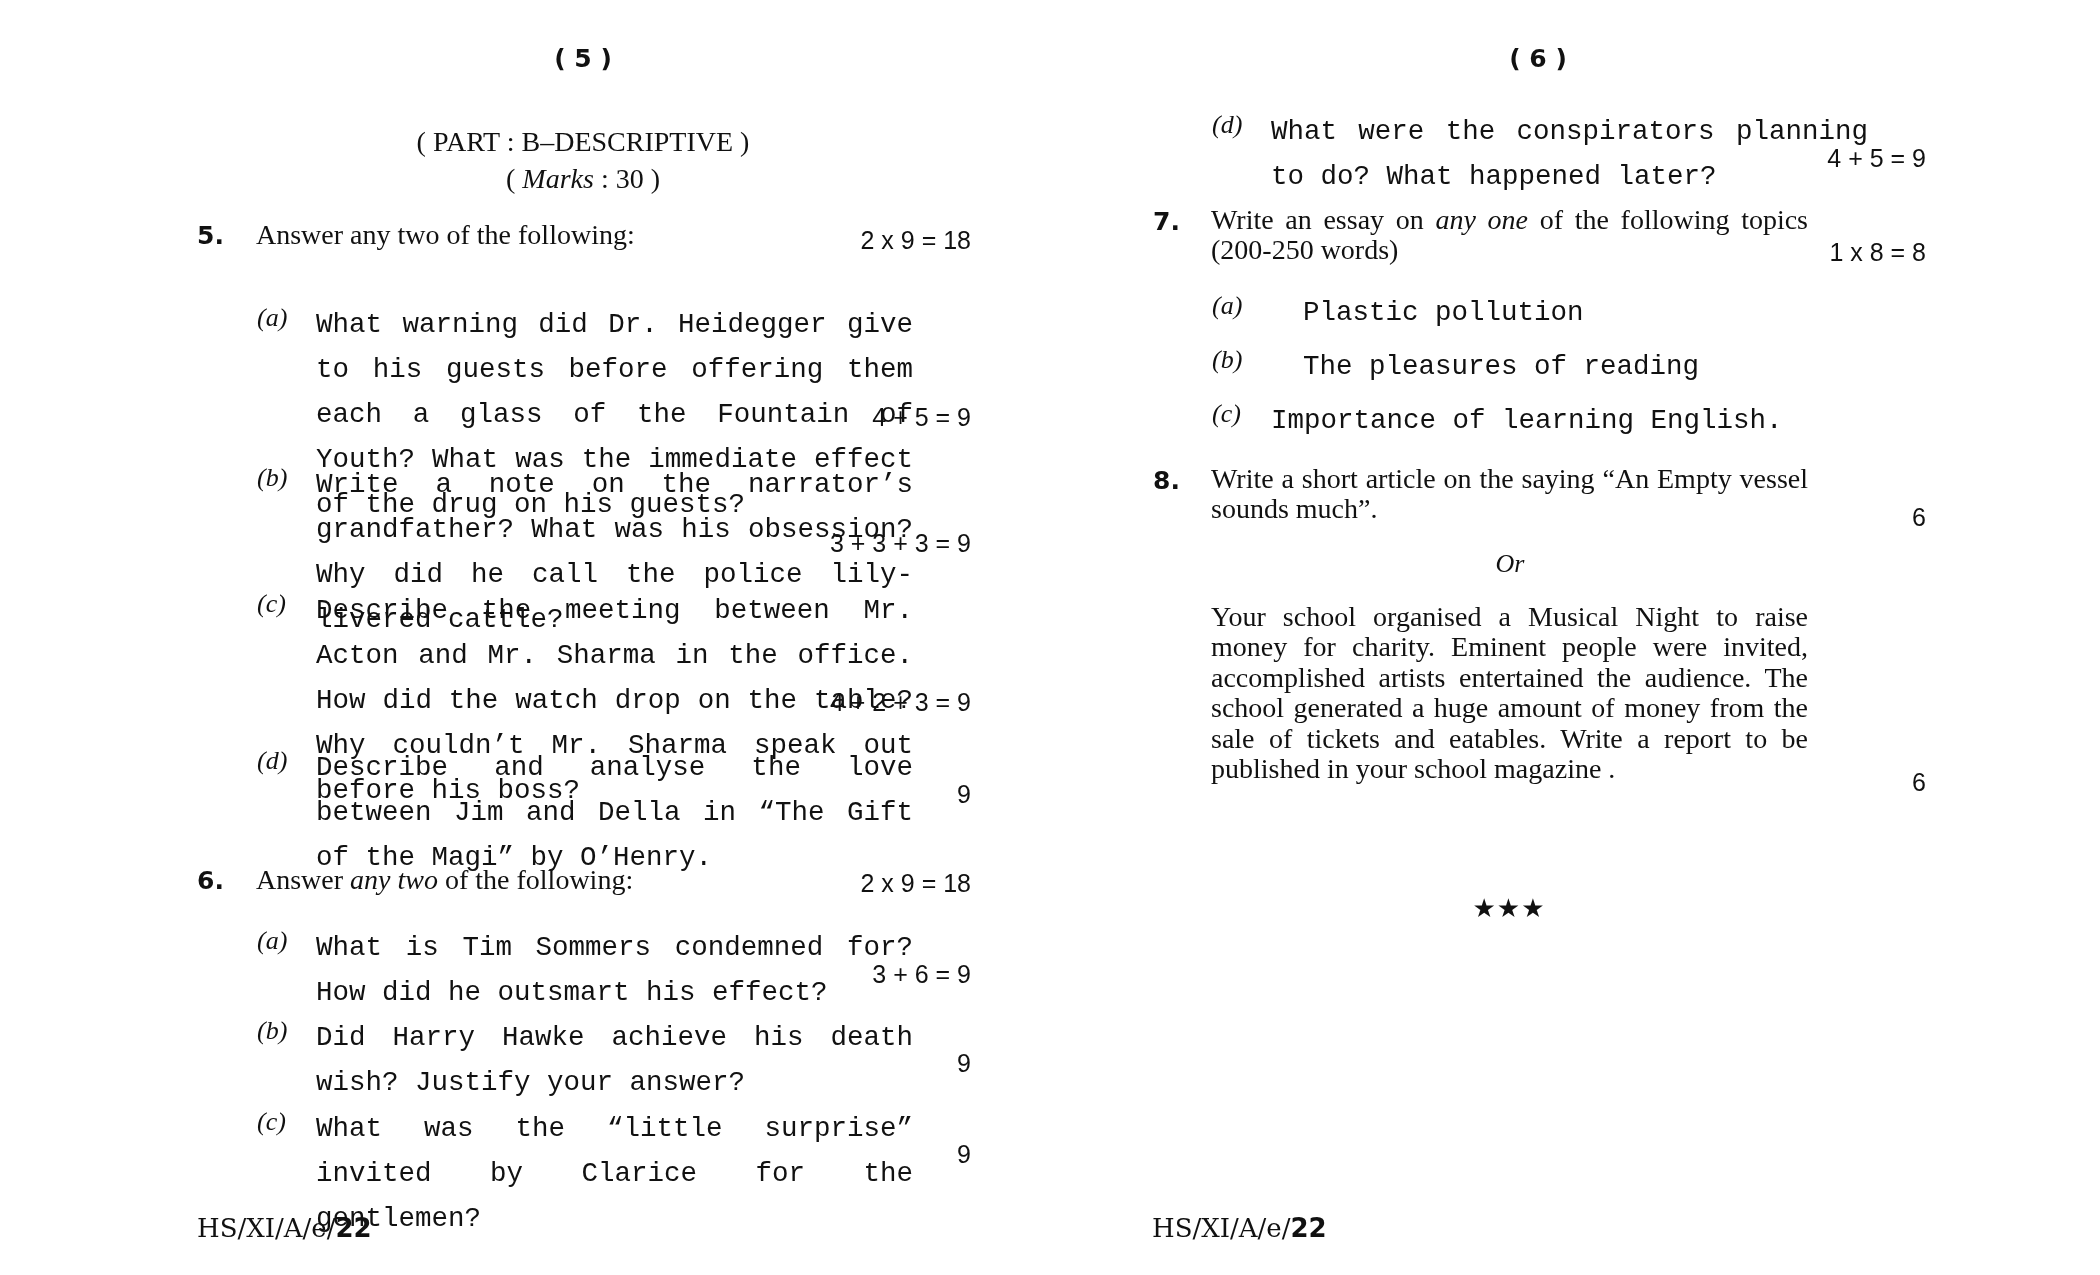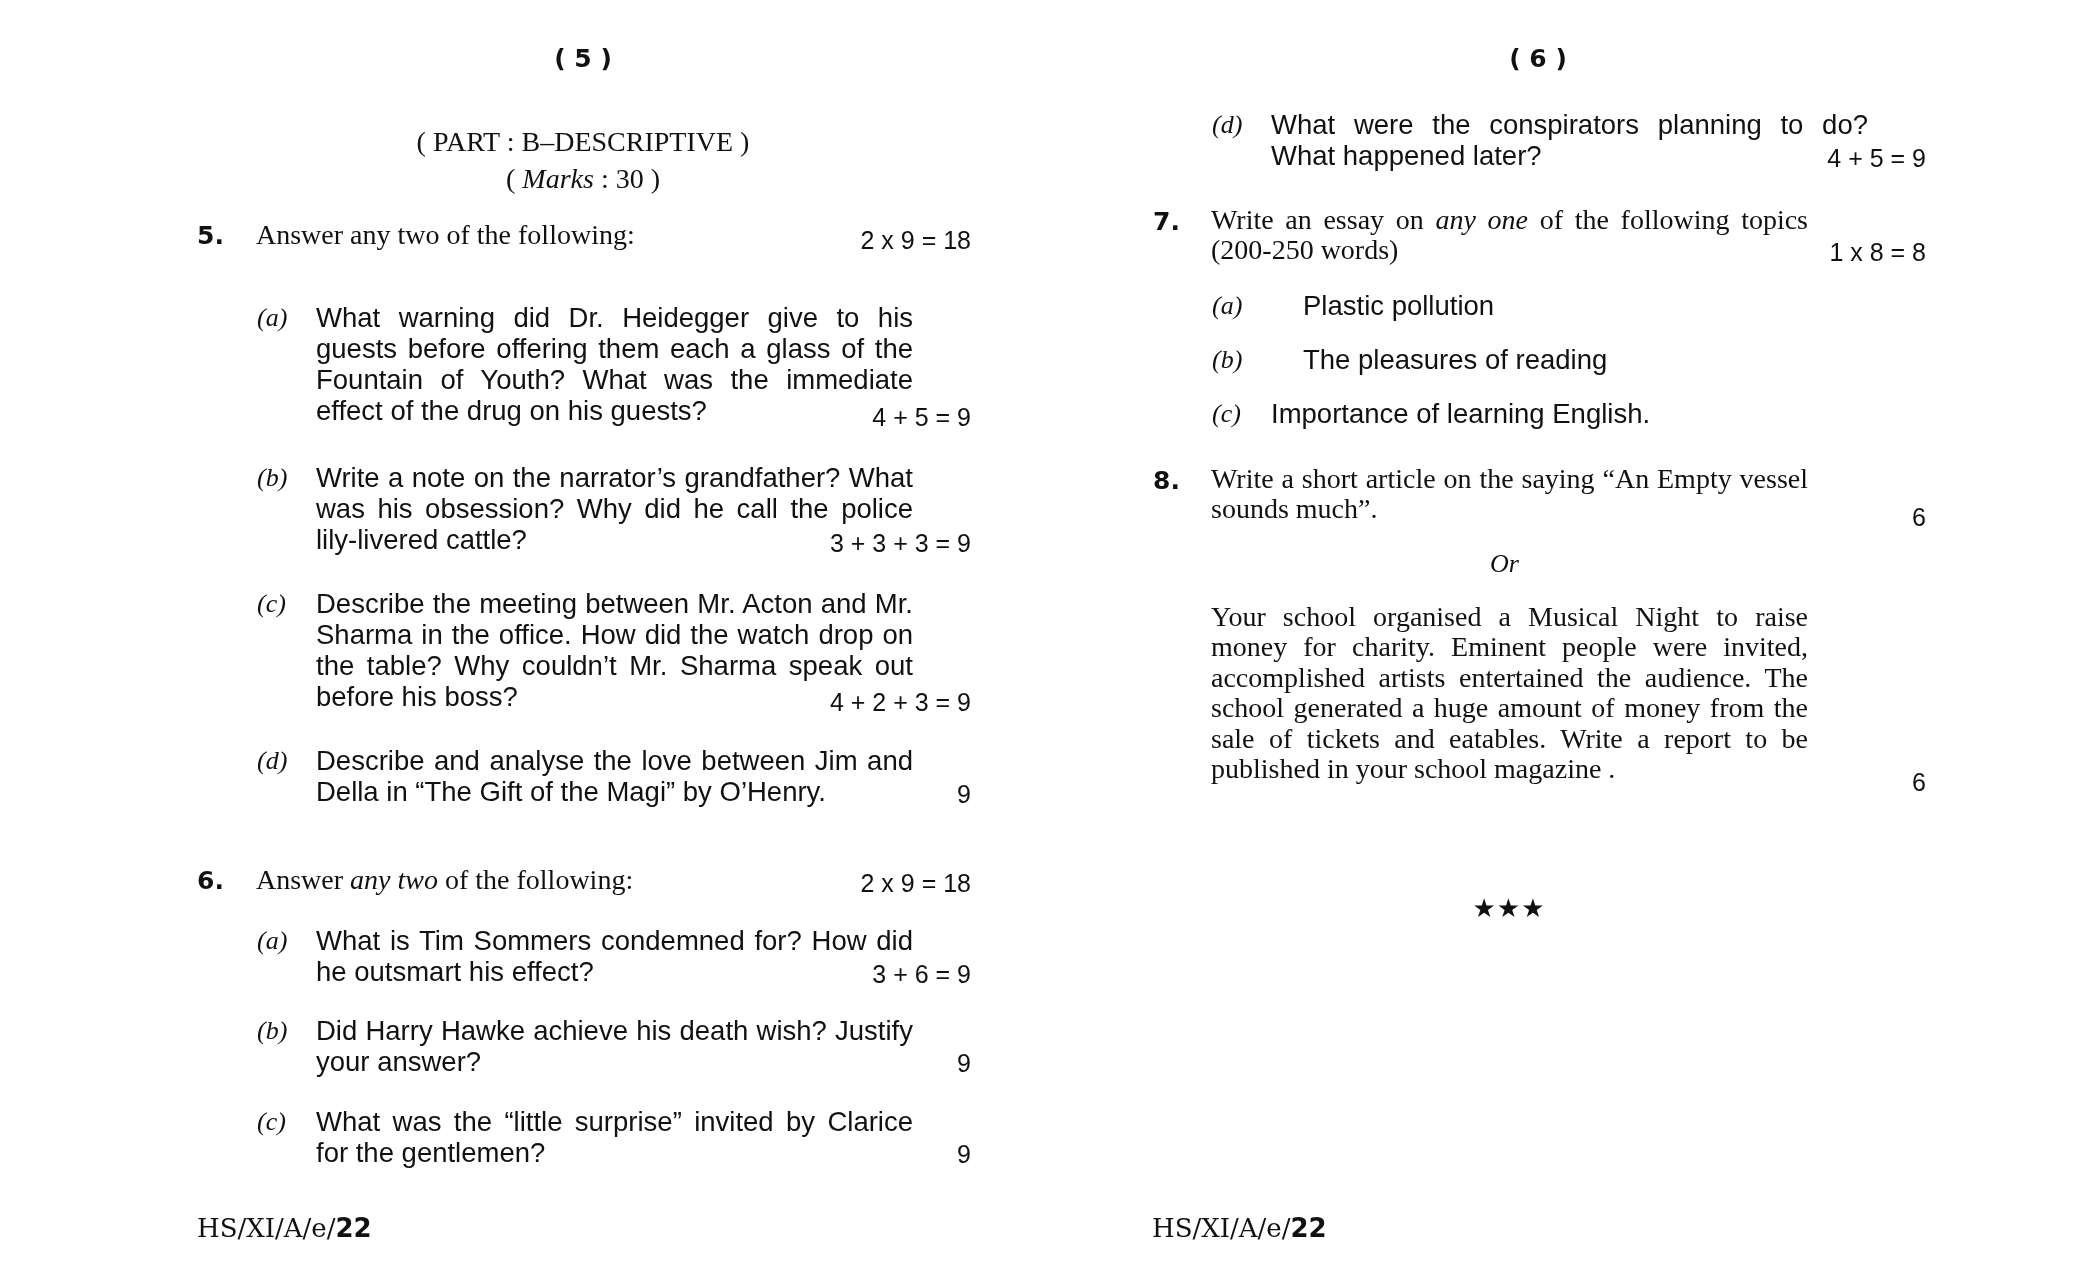--- a/index.html
+++ b/index.html
@@ -3,21 +3,21 @@
 <meta charset="utf-8">
 <style>
   html, body { margin:0; padding:0; background:#ffffff; }
   body { width:2100px; height:1275px; position:relative; overflow:hidden; color:#111;
          font-family:"DejaVu Serif", serif; }
   .abs { position:absolute; }
   .pnum { font-family:"DejaVu Sans", sans-serif; font-weight:bold; font-size:25px; text-align:center; width:200px; }
   .heading { font-family:"Liberation Serif", serif; font-size:28px; text-align:center; width:600px;margin-top:20px; }
   .qnum { font-family:"DejaVu Sans", sans-serif; font-weight:bold; font-size:25px; }
   .qtext { font-family:Liberation Serif, serif; font-size:28px; line-height:31.5px; }
-  .sub { font-family:Liberation Sans, sans-serif; font-size:27.5px; line-height:31px; }
+  .sub { font-family:Liberation Mono, monospace; font-size:27.5px; line-height:45px; }
   .lbl { font-style:italic; font-family:"Liberation Serif", serif; font-size:26px; line-height:31.5px; }
   .body { width:597px; text-align:justify; text-align-last:left; }
   .marks { font-family:"Liberation Sans", sans-serif; font-size:25px; text-align:right; width:200px; }
   .footer { font-family:"DejaVu Serif", serif; font-size:26px; }
   .footer b { font-family:"DejaVu Sans", sans-serif; font-weight:bold; }
   .stars { font-size:26px; letter-spacing:1px; text-align:center; width:200px; }
   i.em { font-style:italic; }
 </style>
 </head>
 <body>
@@ -84,21 +84,21 @@
   <div class="abs lbl" style="left:1212px; top:344px;">(b)</div>
   <div class="abs sub" style="left:1271px; top:344px;margin-left:32px;">The pleasures of reading</div>
 
   <div class="abs lbl" style="left:1212px; top:398px;">(c)</div>
   <div class="abs sub" style="left:1271px; top:398px;">Importance of learning English.</div>
 
   <div class="abs qnum" style="left:1153px; top:466px;">8.</div>
   <div class="abs qtext body" style="left:1211px; top:464px; line-height:30px;">Write a short article on the saying “An Empty vessel sounds much”.</div>
   <div class="abs marks" style="left:1726px; top:503px;">6</div>
 
-  <div class="abs lbl" style="left:1490px; top:548px; width:40px; ">Or</div>
+  <div class="abs lbl" style="left:1490px; top:548px; width:40px; text-align:center;">Or</div>
 
   <div class="abs qtext body" style="left:1211px; top:602px; line-height:30.4px;">Your school organised a Musical Night to raise money for charity. Eminent people were invited, accomplished artists entertained the audience. The school generated a huge amount of money from the sale of tickets and eatables. Write a report to be published in your school magazine .</div>
   <div class="abs marks" style="left:1726px; top:768px;">6</div>
 
   <div class="abs stars" style="left:1409px; top:893px;">★★★</div>
 
   <div class="abs footer" style="left:1152px; top:1213px;"><span>HS/XI/A/e/</span><b>22</b></div>
 </div>
 
 </body></html>

